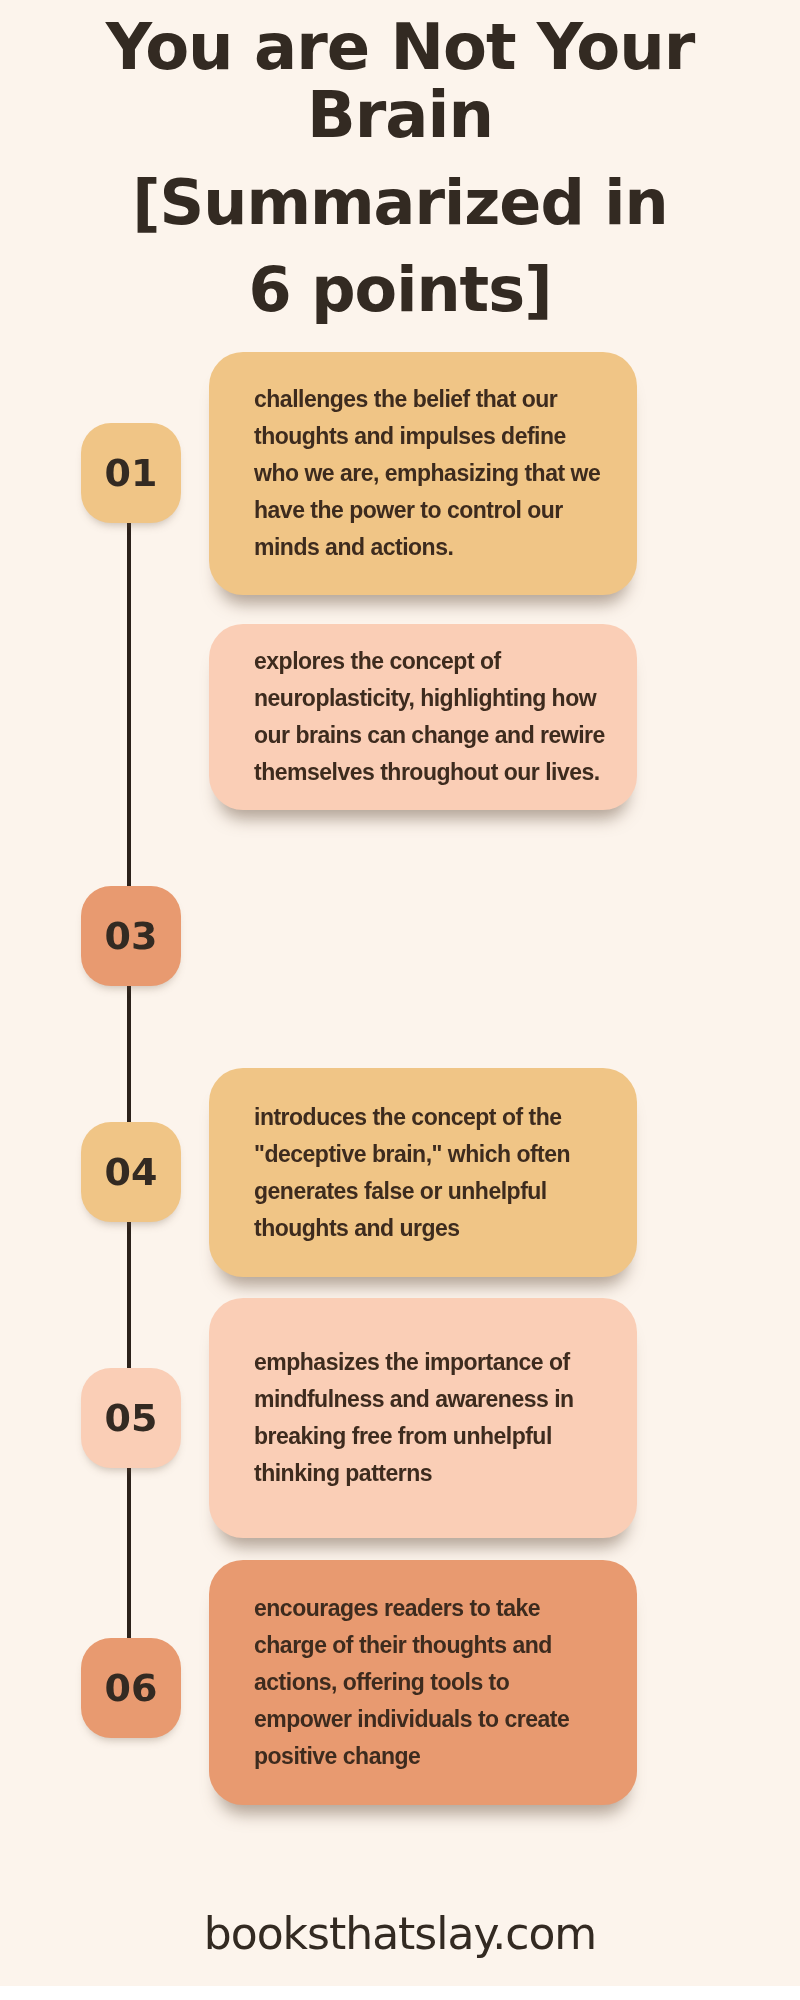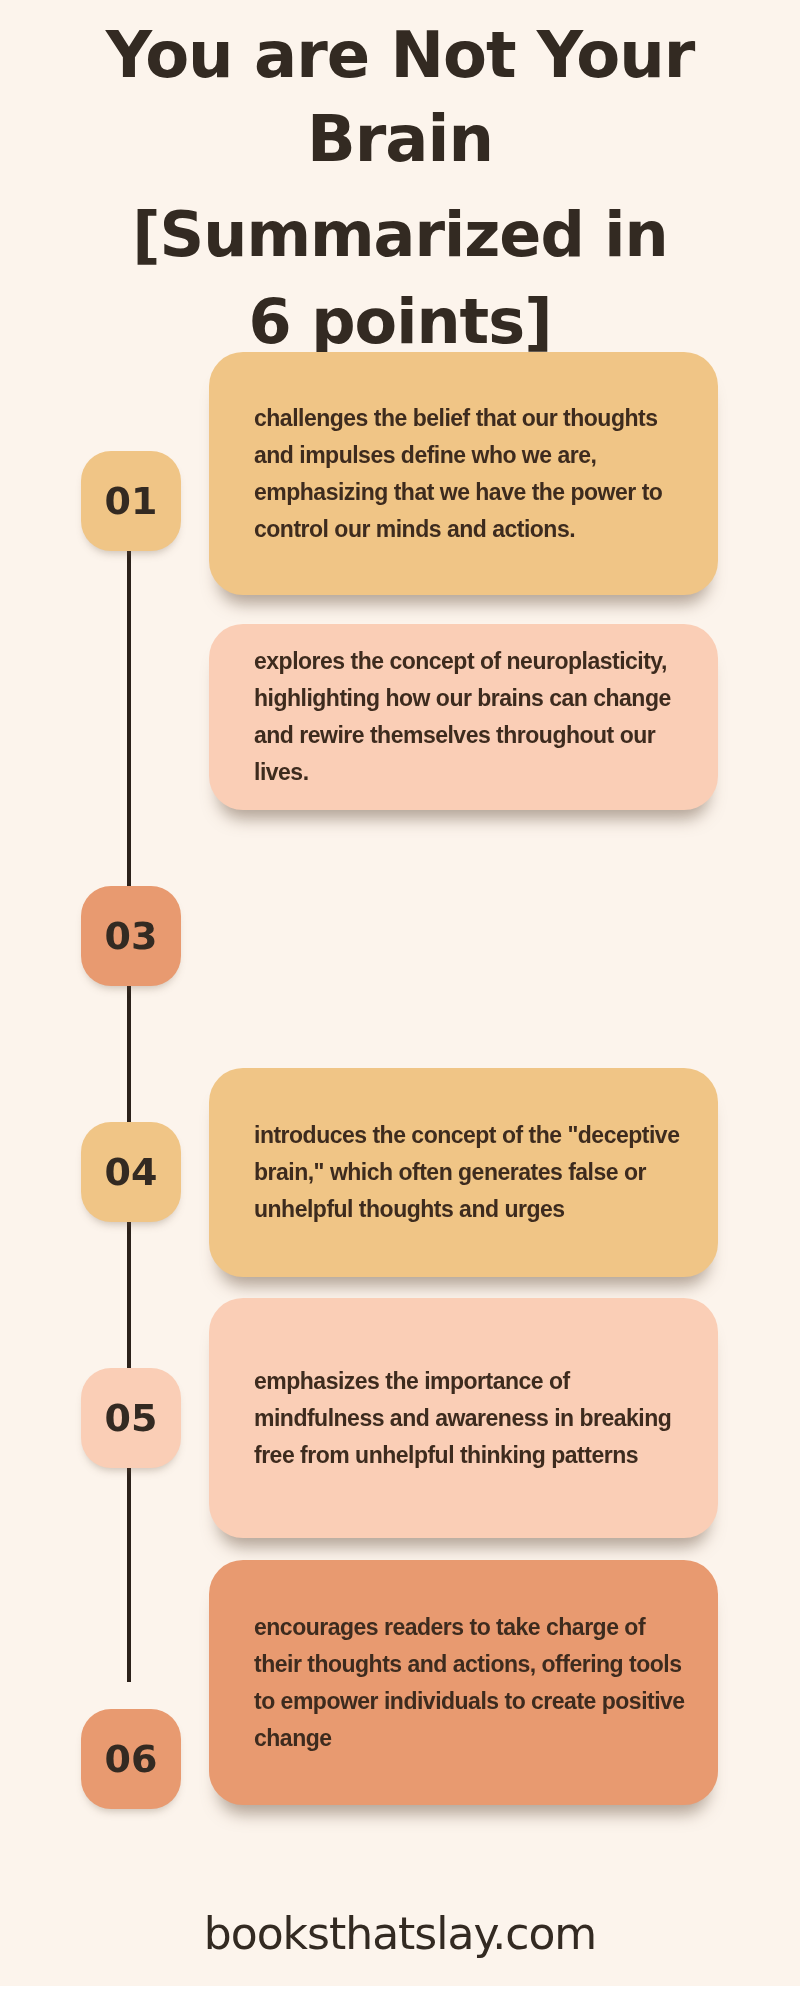--- a/index.html
+++ b/index.html
@@ -22,21 +22,21 @@
     top: 13px;
     left: 0;
     width: 800px;
     text-align: center;
     color: var(--ink, #332A22);
   }
   .title {
     margin: 0 auto;
     max-width: 660px;
     font-size: 64px;
-    line-height: 84px;
+    line-height: 68px;
     font-weight: bold;
     letter-spacing: -1px;
   }
   .subtitle {
     margin: 10px auto 0;
     max-width: 560px;
     font-size: 62px;
     line-height: 87px;
     font-weight: bold;
     letter-spacing: -1px;
@@ -61,46 +61,46 @@
     align-items: center;
     justify-content: center;
     font-size: 38px;
     font-weight: bold;
     color: var(--ink, #332A22);
     box-shadow: 0 6px 8px -4px rgba(110, 88, 70, 0.35);
   }
   .card {
     position: absolute;
     left: 209px;
-    width: 509px;
+    width: 428px;
     border-radius: 34px;
     display: flex;
     align-items: center;
     padding: 20px 28px 20px 45px;
     box-shadow: 0 18px 16px -9px rgba(110, 88, 70, 0.5);
   }
   .card-text {
     font-family: "Liberation Sans", sans-serif;
     font-size: 23px;
     line-height: 37px;
     letter-spacing: -0.5px;
     font-weight: bold;
     color: var(--text, #3D2B1E);
   }
 
   .c-yellow { background: var(--card-yellow, #F0C586); }
   .c-peach  { background: var(--card-peach,  #FACEB6); }
   .c-salmon { background: var(--card-salmon, #E89A70); }
 
-  .pos-b1 { top: 423px; margin-top: 28px; }
+  .pos-b1 { top: 423px; }
   .pos-b2 { top: 666px; }
   .pos-b3 { top: 886px; }
   .pos-b4 { top: 1122px; }
   .pos-b5 { top: 1368px; }
-  .pos-b6 { top: 1709px; text-align: right; }
+  .pos-b6 { top: 1638px; text-align: right; }
 
   .pos-c1 { top: 352px;  height: 243px; }
   .pos-c2 { top: 624px;  height: 186px; }
   .pos-c3 { top: 829px;  height: 215px; }
   .pos-c4 { top: 1068px; height: 209px; }
   .pos-c5 { top: 1298px; height: 240px; }
   .pos-c6 { top: 1560px; height: 245px; }
 
   
   .footer {

